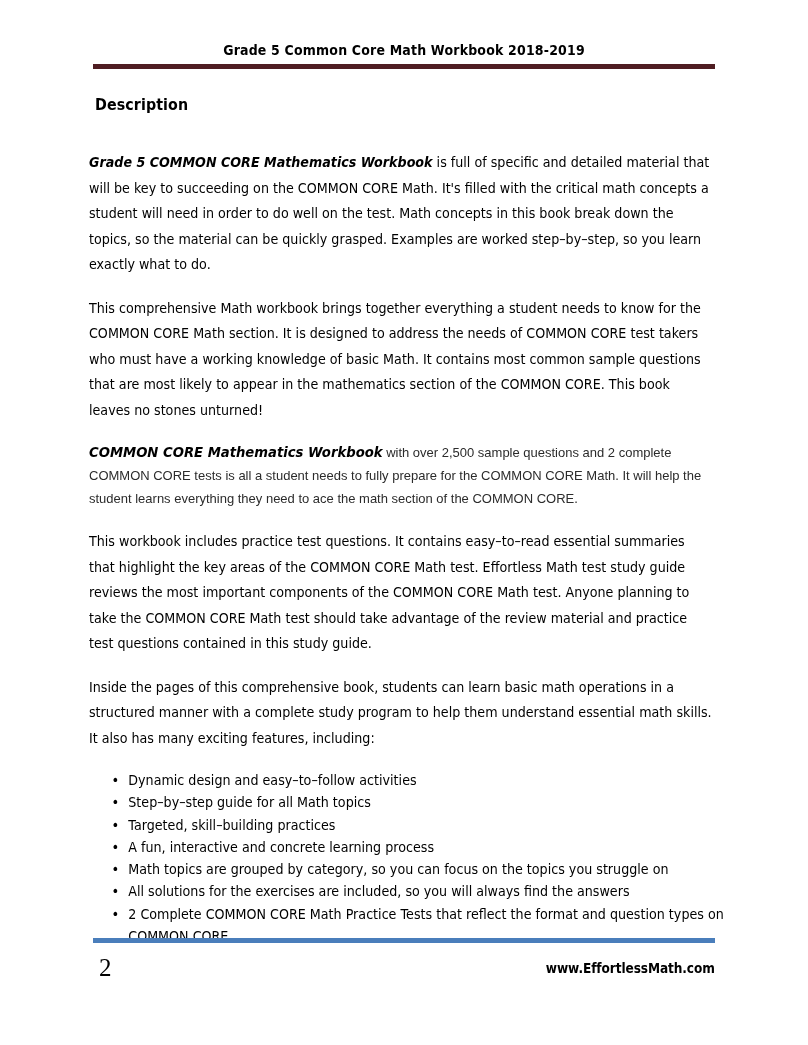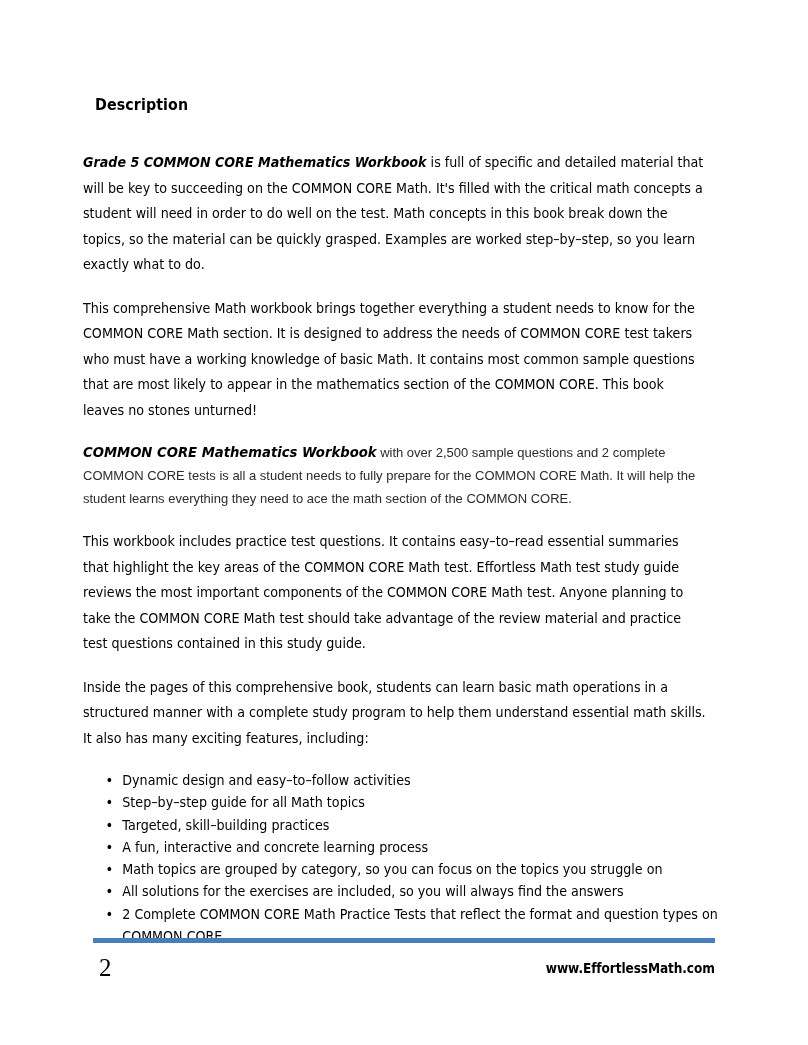--- a/index.html
+++ b/index.html
@@ -58,21 +58,21 @@
     font-weight: bold;
     font-size: 15px;
     letter-spacing: 0.1px;
     transform: scaleX(0.95);
     transform-origin: left center;
   }
 
   
   .content {
     position: absolute;
-    left: 83px;
+    left: 89px;
     top: 150px;
     width: 624px;
   }
 
   p.para {
     margin: 0 0 18px 0;
     font-family: "DejaVu Sans", sans-serif;
     font-size: 13.6px;
     line-height: 25.5px;
     color: #000000;
@@ -166,20 +166,24 @@
     color: #000000;
     transform: scaleX(0.9);
     transform-origin: right center;
   }
 </style>
 </head>
 <body>
 
 <div class="page">
 
+  <div class="header">
+    <div class="header-title">Grade 5 Common Core Math Workbook 2018-2019</div>
+    <div class="header-rule"></div>
+  </div>
 
   <div class="section-heading">Description</div>
 
   <div class="content">
 
     <p class="para"><span class="lead">Grade 5 COMMON CORE Mathematics Workbook</span><span> is full of specific and detailed material that will be key to succeeding on the COMMON CORE Math. It's filled with the critical math concepts a student will need in order to do well on the test. Math concepts in this book break down the topics, so the material can be quickly grasped. Examples are worked step–by–step, so you learn exactly what to do.</span></p>
 
     <p class="para"><span>This comprehensive Math workbook brings together everything a student needs to know for the COMMON CORE Math section. It is designed to address the needs of COMMON CORE test takers who must have a working knowledge of basic Math. It contains most common sample questions that are most likely to appear in the mathematics section of the COMMON CORE. This book leaves no stones unturned!</span></p>
 
     <p class="para alt"><span class="lead">COMMON CORE Mathematics Workbook</span><span> with over 2,500 sample questions and 2 complete COMMON CORE tests is all a student needs to fully prepare for the COMMON CORE Math. It will help the student learns everything they need to ace the math section of the COMMON CORE.</span></p>

